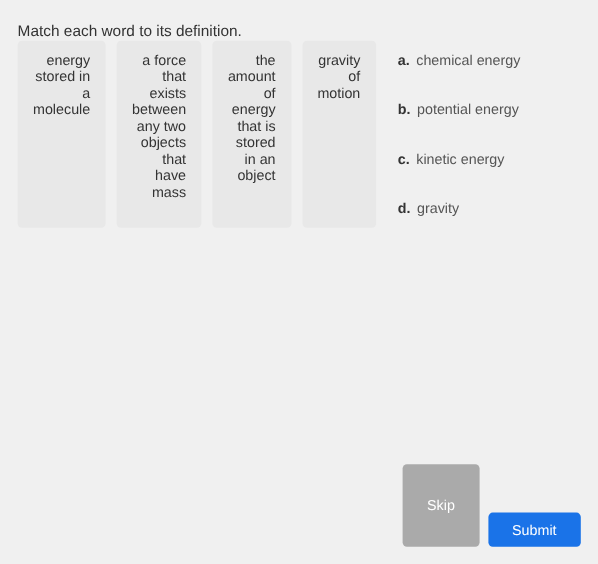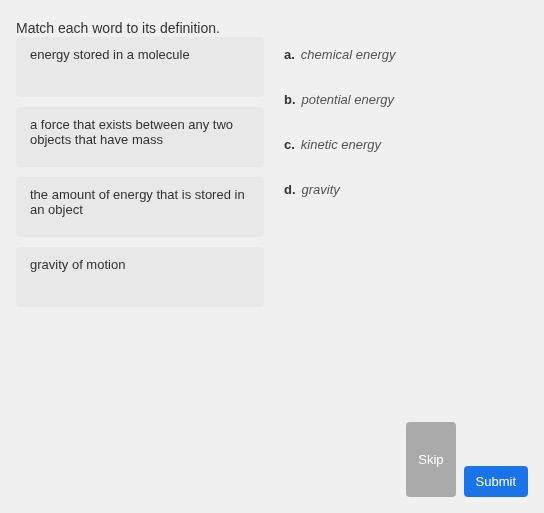--- a/index.html
+++ b/index.html
@@ -15,23 +15,23 @@
       font-size: 14px;
       color: #333;
       margin-bottom: 1px;
     }
     .match-container {
       display: flex;
       gap: 16px;
     }
     .left-column {
       display: flex;
-      flex-direction: column;
       gap: 10px;
       flex: 1;
+      text-align: right;
     }
     .right-column {
       display: flex;
       flex-direction: column;
       gap: 10px;
       flex: 1;
     }
     .definition-card {
       background: #e8e8e8;
       border-radius: 4px;
@@ -47,32 +47,31 @@
       font-size: 13px;
       color: #333;
       gap: 4px;
     }
     .answer-letter {
       font-weight: bold;
       margin-right: 2px;
       color: #333;
     }
     .answer-text {
-      font-style: italic;
       color: #555;
     }
     .bottom-buttons {
       position: absolute;
       bottom: 16px;
       right: 16px;
       display: flex;
       gap: 8px;
     }
     .btn {
-      padding: 8px 12px;
+      padding: 8px 22px;
       border: none;
       border-radius: 4px;
       font-size: 13px;
       cursor: pointer;
     }
     .btn-primary {
       background: #1a73e8;
       color: white;
       margin-top: 44px;
     }

